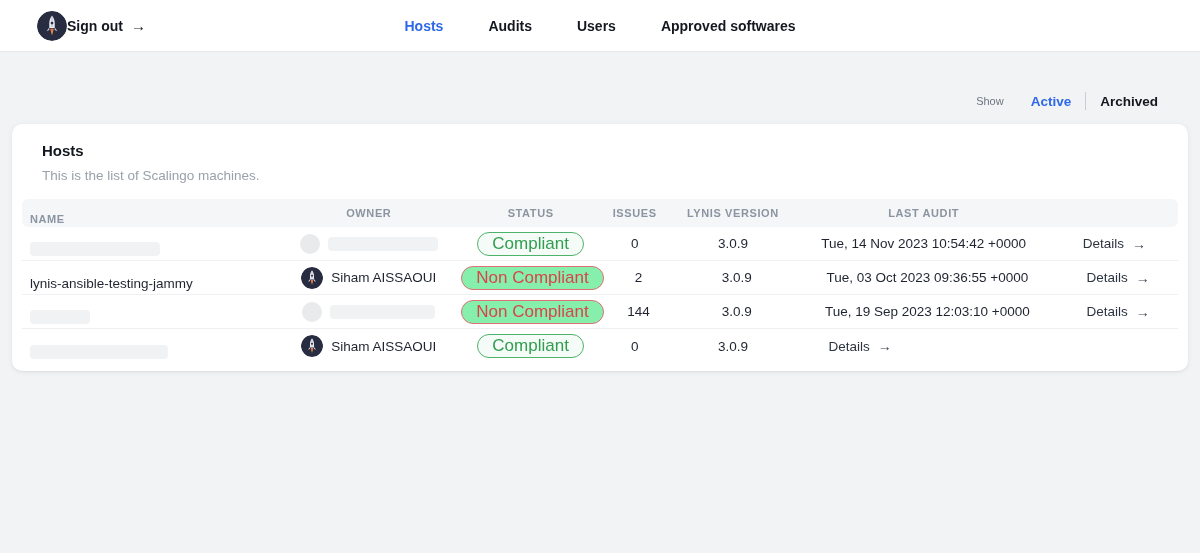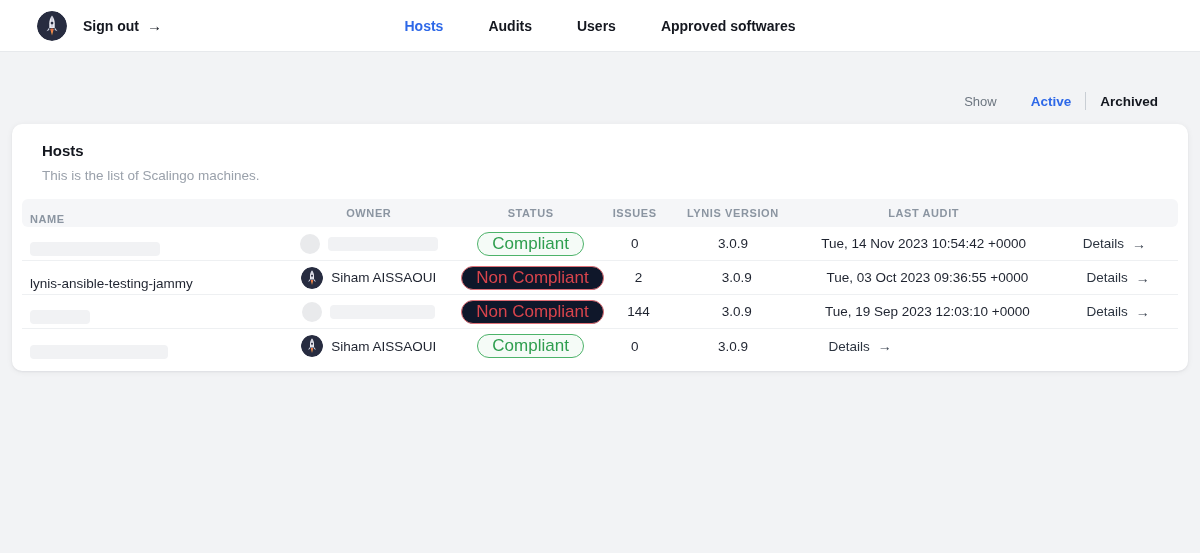--- a/index.html
+++ b/index.html
@@ -23,36 +23,36 @@
   }
   .brand { display: flex; align-items: center; gap: 12px; }
   .brand-logo { width: 26px; height: 32px; display: block; }
   .brand-title { font-size: 16.5px; font-weight: 700; color: #14171f; letter-spacing: .1px; }
 
   .nav-links { display: flex; align-items: center; gap: 45px; position: absolute; left: 50%; transform: translateX(-50%); }
   .navbar { position: relative; }
   .nav-link { font-size: 14px; font-weight: 600; color: #14171f; text-decoration: none; cursor: pointer; }
   .nav-link.active { color: #2d68e8; }
 
-  .account { display: flex; align-items: center; gap: 16px; }
+  .account { display: flex; align-items: center; }
   .avatar-circle { width: 30px; height: 30px; border-radius: 50%; overflow: hidden; display: block; }
   .signout { display: flex; align-items: center; gap: 8px; font-size: 14px; font-weight: 600; color: #14171f; cursor: pointer; text-decoration: none; }
   .signout .arrow { font-size: 15px; font-weight: 400; }
 
   
   .filter-row {
     display: flex;
     align-items: center;
     justify-content: flex-end;
     gap: 0;
     padding: 0 42px 0 0;
     margin-top: 39px;
     height: 20px;
   }
-  .filter-show { font-size: 13px; color: #6d7680; margin-right: 34px; }
+  .filter-show { font-size: 11px; color: #6d7680; margin-right: 27px; }
   .filter-opt { font-size: 13.5px; font-weight: 600; cursor: pointer; text-decoration: none; }
   .filter-opt.active { color: #2d68e8; }
   .filter-opt.archived { color: #14171f; }
   .filter-divider { width: 1px; height: 18px; background: #c9ced4; margin: 0 14px; }
 
   
   .card {
     margin: 13px 12px 0 12px;
     background: #ffffff;
     border-radius: 10px;
@@ -106,21 +106,21 @@
 
   .pill {
     display: inline-block;
     padding: 3px 14px;
     border-radius: 999px;
     font-size: 17px;
     line-height: 16px;
     white-space: nowrap;
   }
   .pill.compliant { color: #2f9e4f; border: 1px solid #4db36a; background: #f5fbf7; }
-  .pill.non-compliant { color: #d9444c; border: 1px solid #df7077; background: #0f172a; }
+  .pill.non-compliant { color: #d9444c; border: 1px solid #df7077; background: #86efac; }
 
   .details-link { display: inline-flex; align-items: center; gap: 8px; color: #2c3440; text-decoration: none; cursor: pointer; font-size: 13.5px; }
   .details-link .arrow { font-size: 14px; color: #3b4350; }
 </style>
 </head>
 <body>
 
 <header class="navbar">
 
   <nav class="nav-links">

